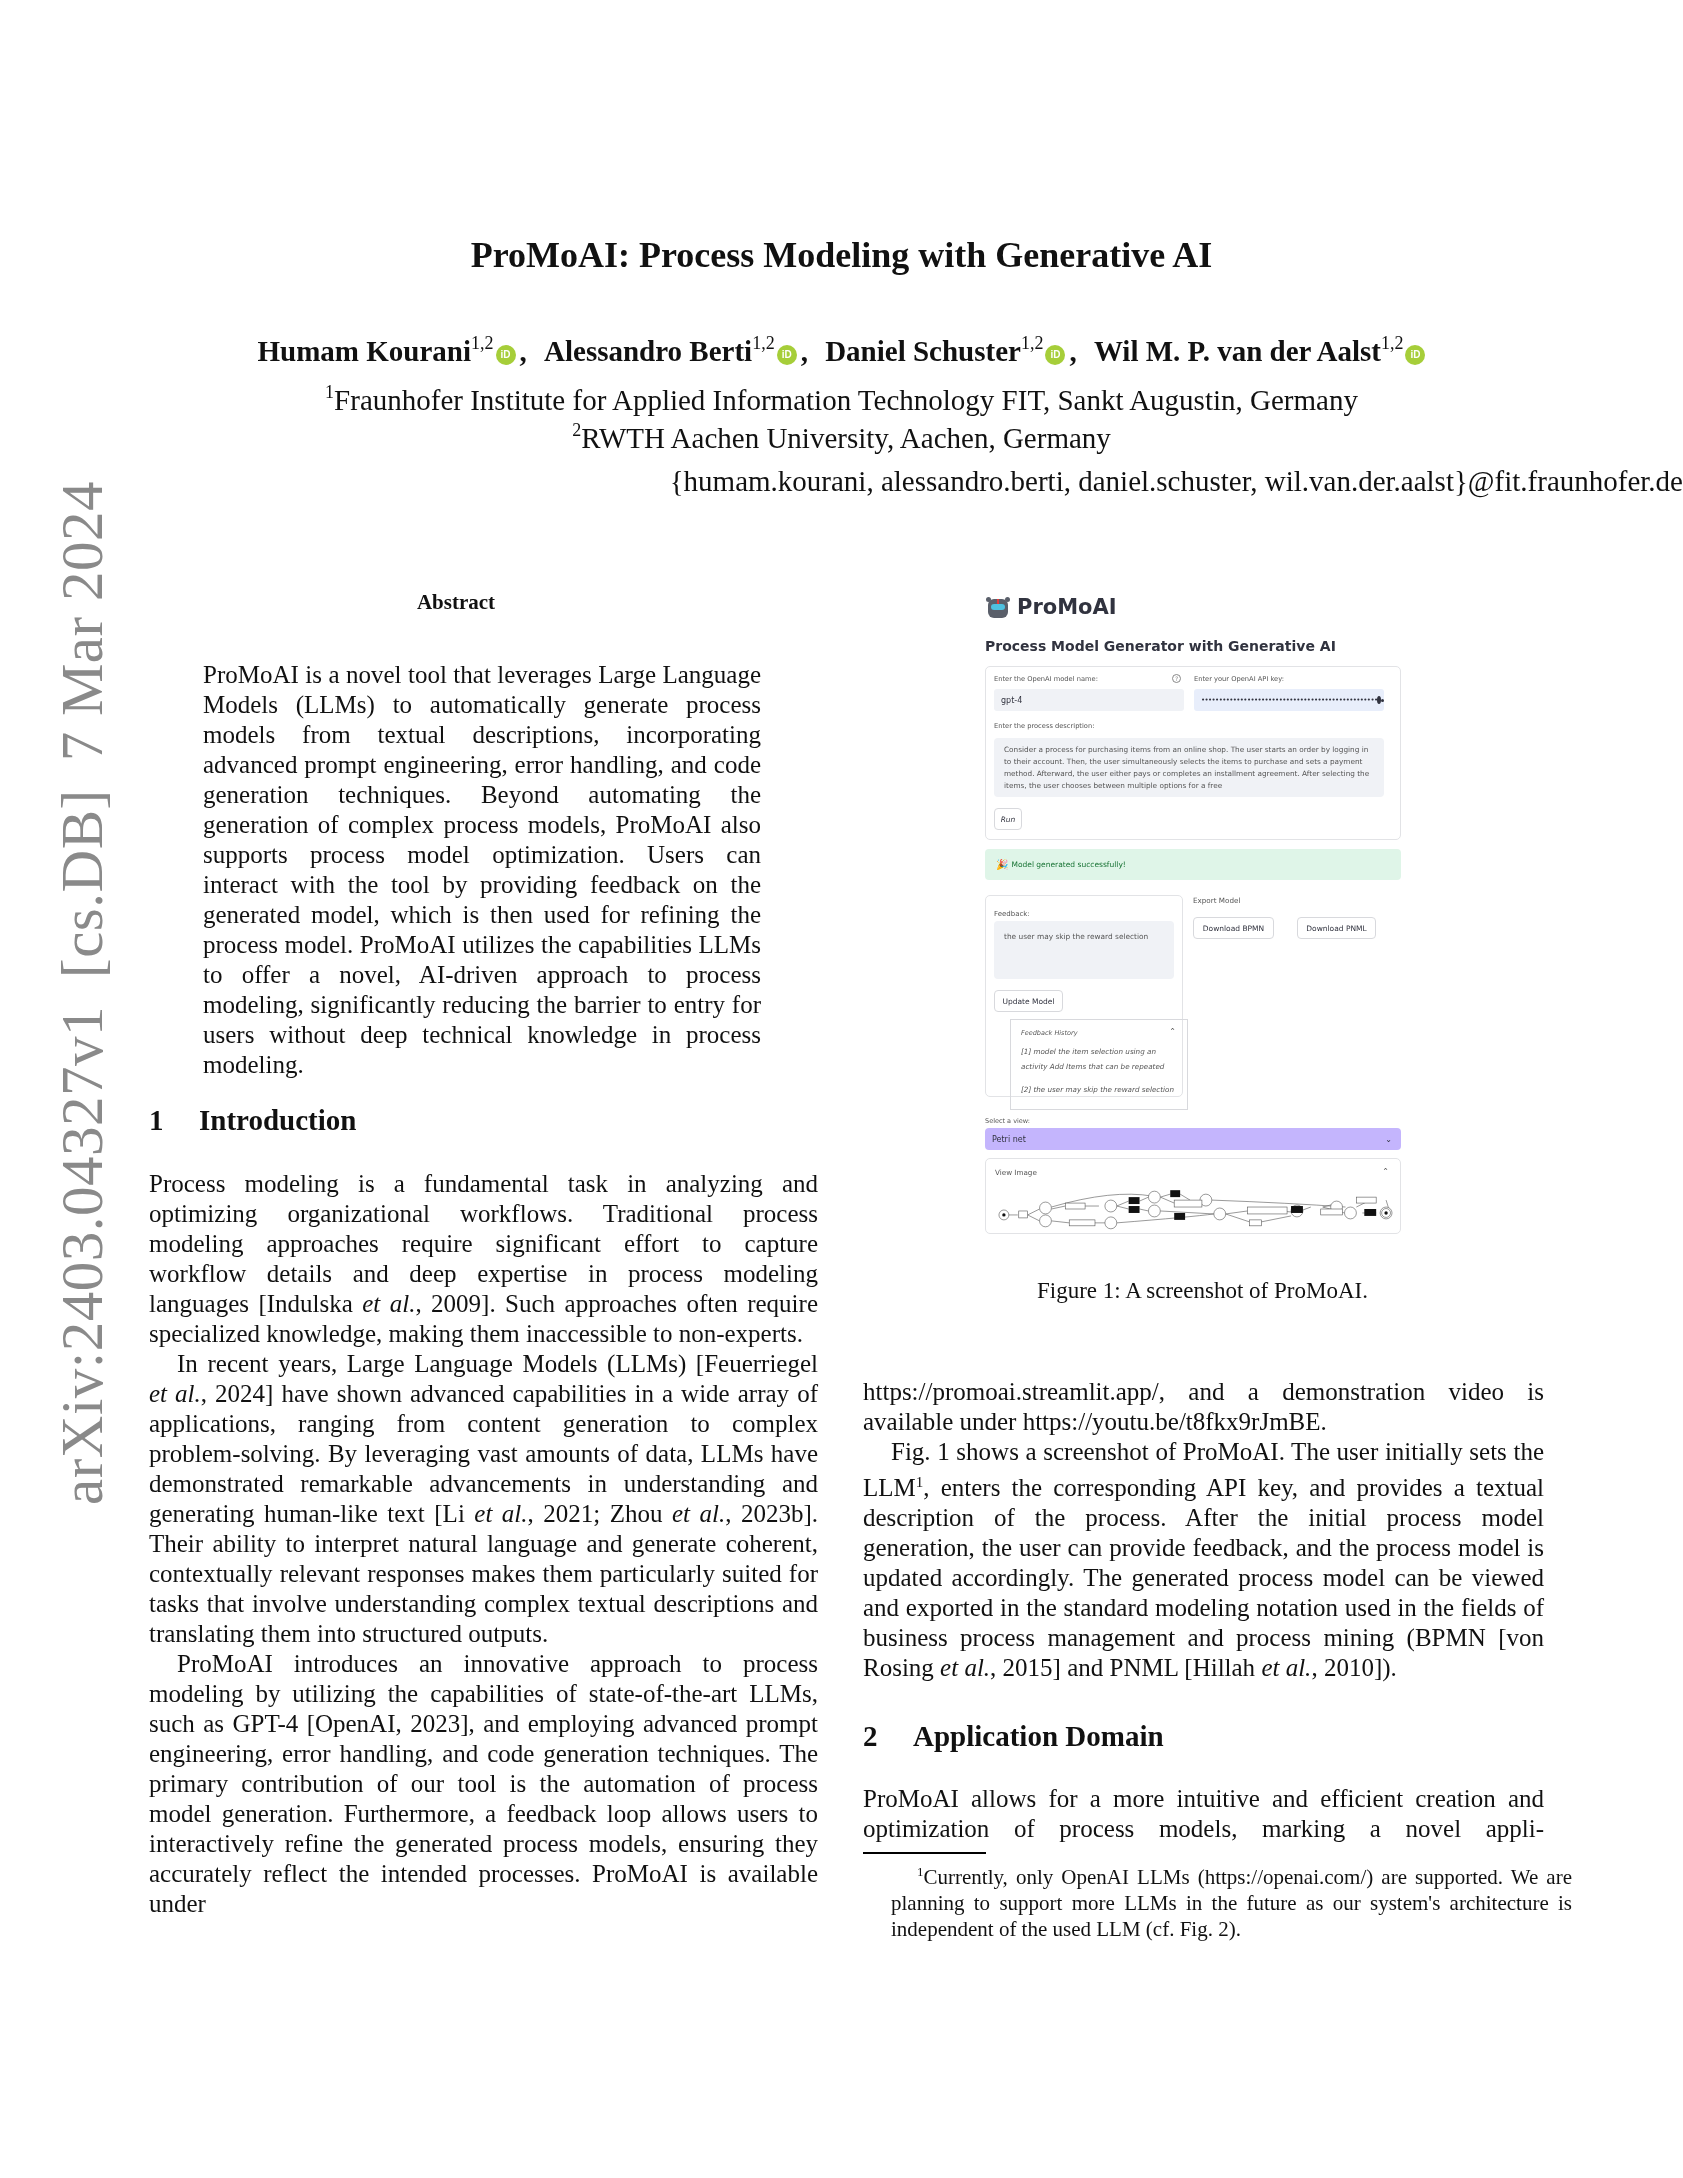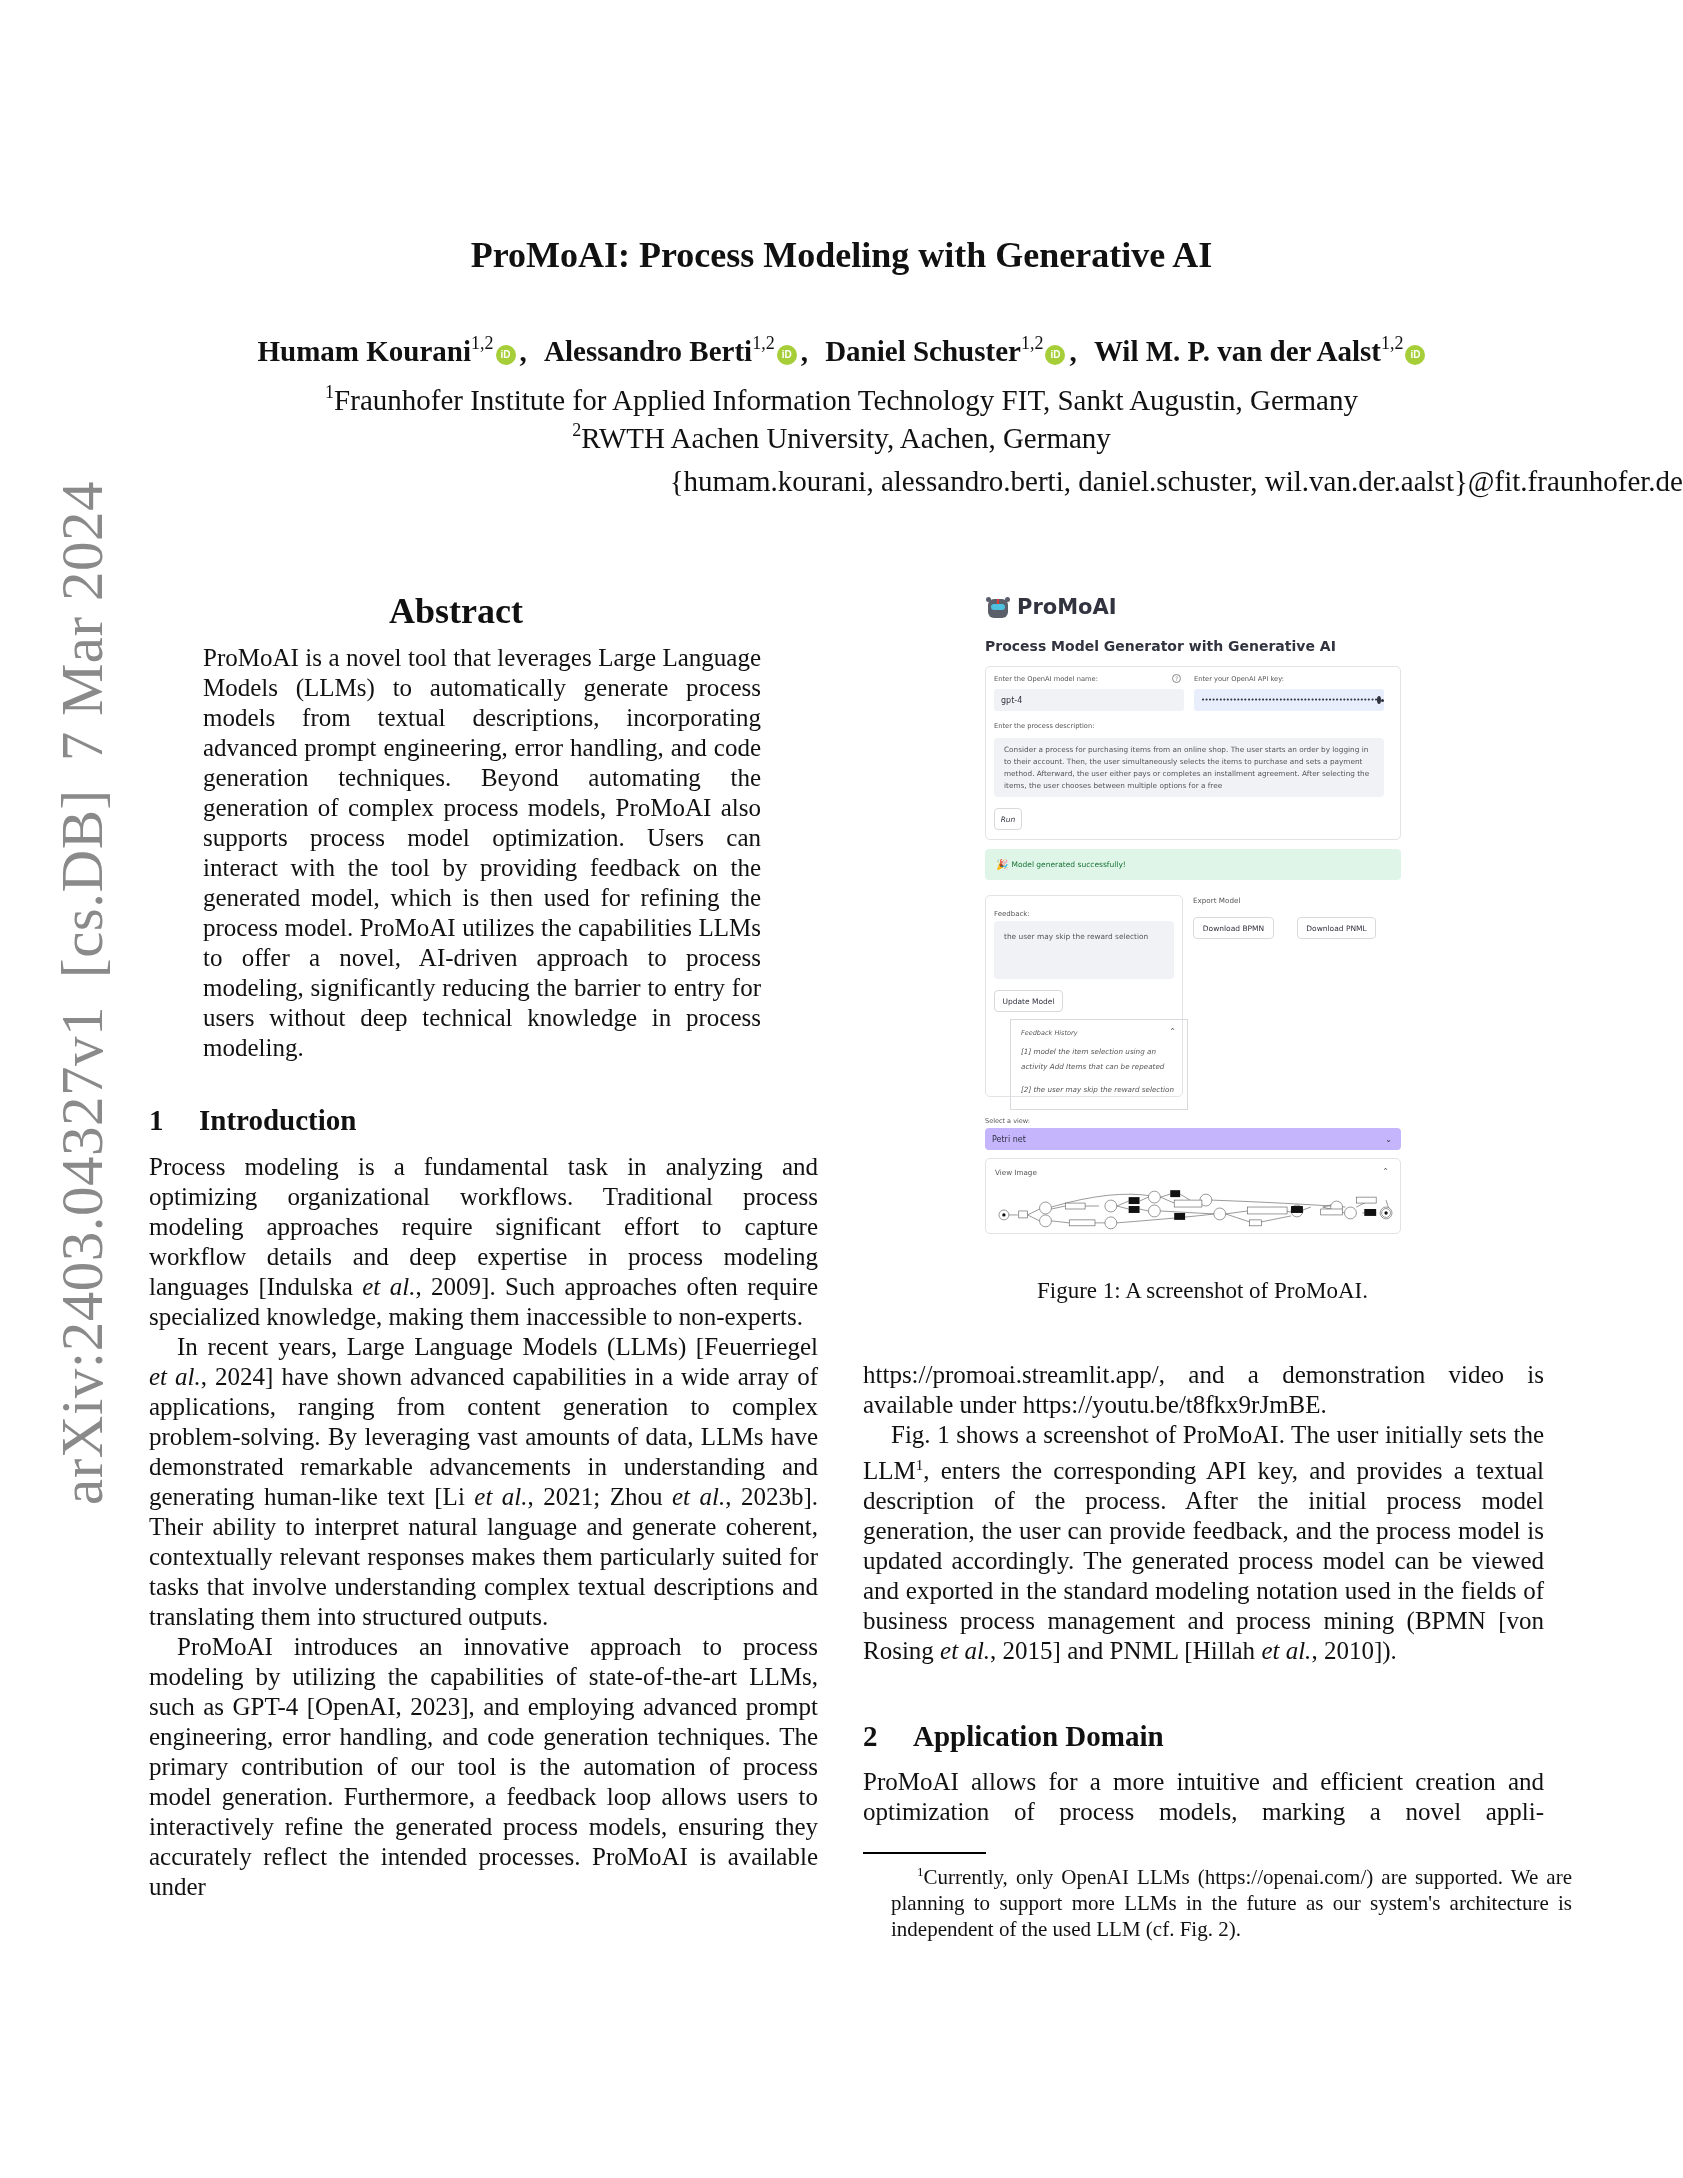--- a/index.html
+++ b/index.html
@@ -19,24 +19,24 @@
   .author { display: inline-block; }
   .author sup { font-weight: normal; font-size: 18px; vertical-align: 12px; }
   .orcid { display: inline-block; width: 20px; height: 20px; border-radius: 50%; background: #a6ce39; color: #fff; font-family: "Liberation Sans", sans-serif; font-size: 10px; line-height: 20px; text-align: center; font-weight: bold; vertical-align: 3px; margin-left: 2px; }
   .sep { font-weight: bold; margin: 0 10px 0 4px; }
   .affil { position: absolute; left: 0; width: 1683px; text-align: center; font-size: 29px; }
   .affil sup { font-size: 18px; vertical-align: 12px; }
 
   .col { position: absolute; font-size: 25px; line-height: 30px; text-align: justify; }
   .col p { text-indent: 0; }
   .col p.ind { text-indent: 28px; }
-  .col p.noind { text-indent: 0; }
+  .col p.noind { text-indent: 0; margin-top: 17px; }
   em { font-style: italic; }
 
-  .abstract-head { position: absolute; left: 139px; width: 634px; top: 590px; text-align: center; font-weight: bold; font-size: 36px; }
+  .abstract-head { position: absolute; left: 139px; width: 634px; top: 590px; text-align: center; font-weight: bold; font-size: 21px; }
   .section-head { position: absolute; font-weight: bold; font-size: 29px; }
   .section-head .num { display: inline-block; width: 50px; }
 
   .fig-caption { position: absolute; left: 861px; width: 683px; top: 1278px; text-align: center; font-size: 23px; }
   .footnote-rule { position: absolute; left: 863px; top: 1852px; width: 123px; height: 2px; background: #000; }
   .footnote { position: absolute; left: 891px; top: 1859px; width: 681px; font-size: 21px; line-height: 26px; text-align: justify; }
   .footnote sup { font-size: 13px; }
 
   
   .app { position: absolute; left: 985px; top: 590px; width: 426px; height: 673px; font-family: "DejaVu Sans", sans-serif; color: #31333f; }

